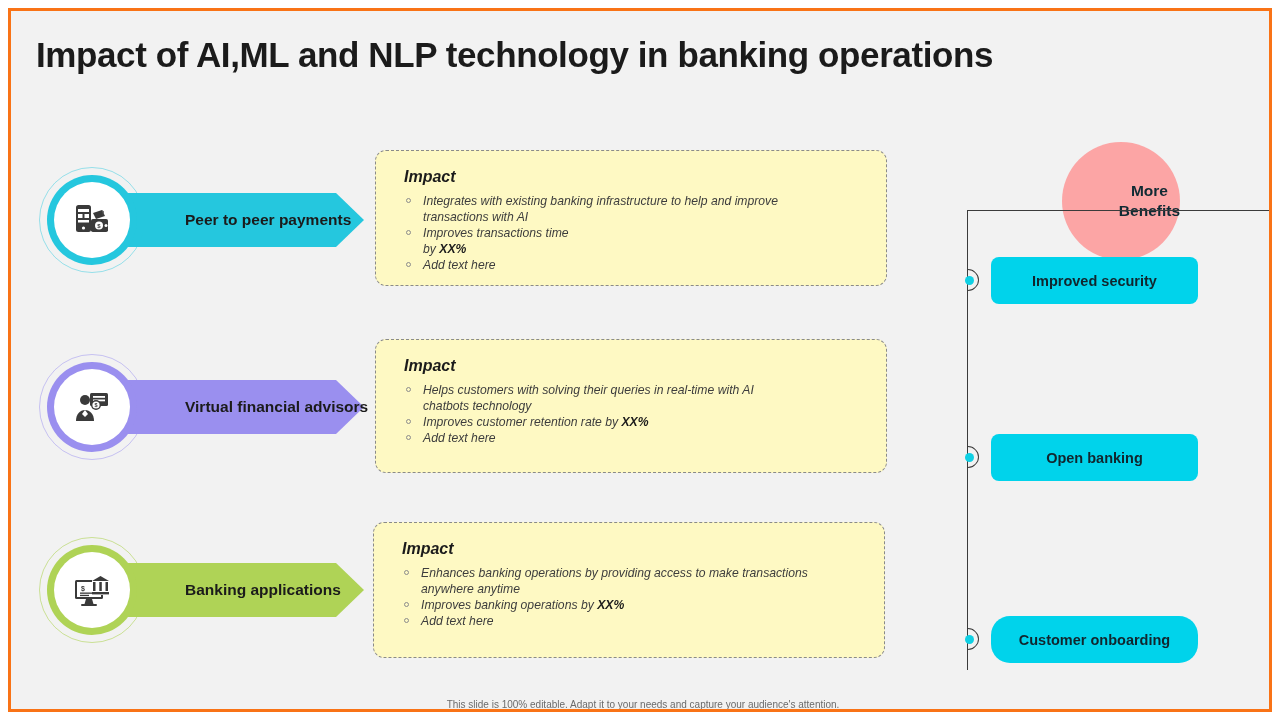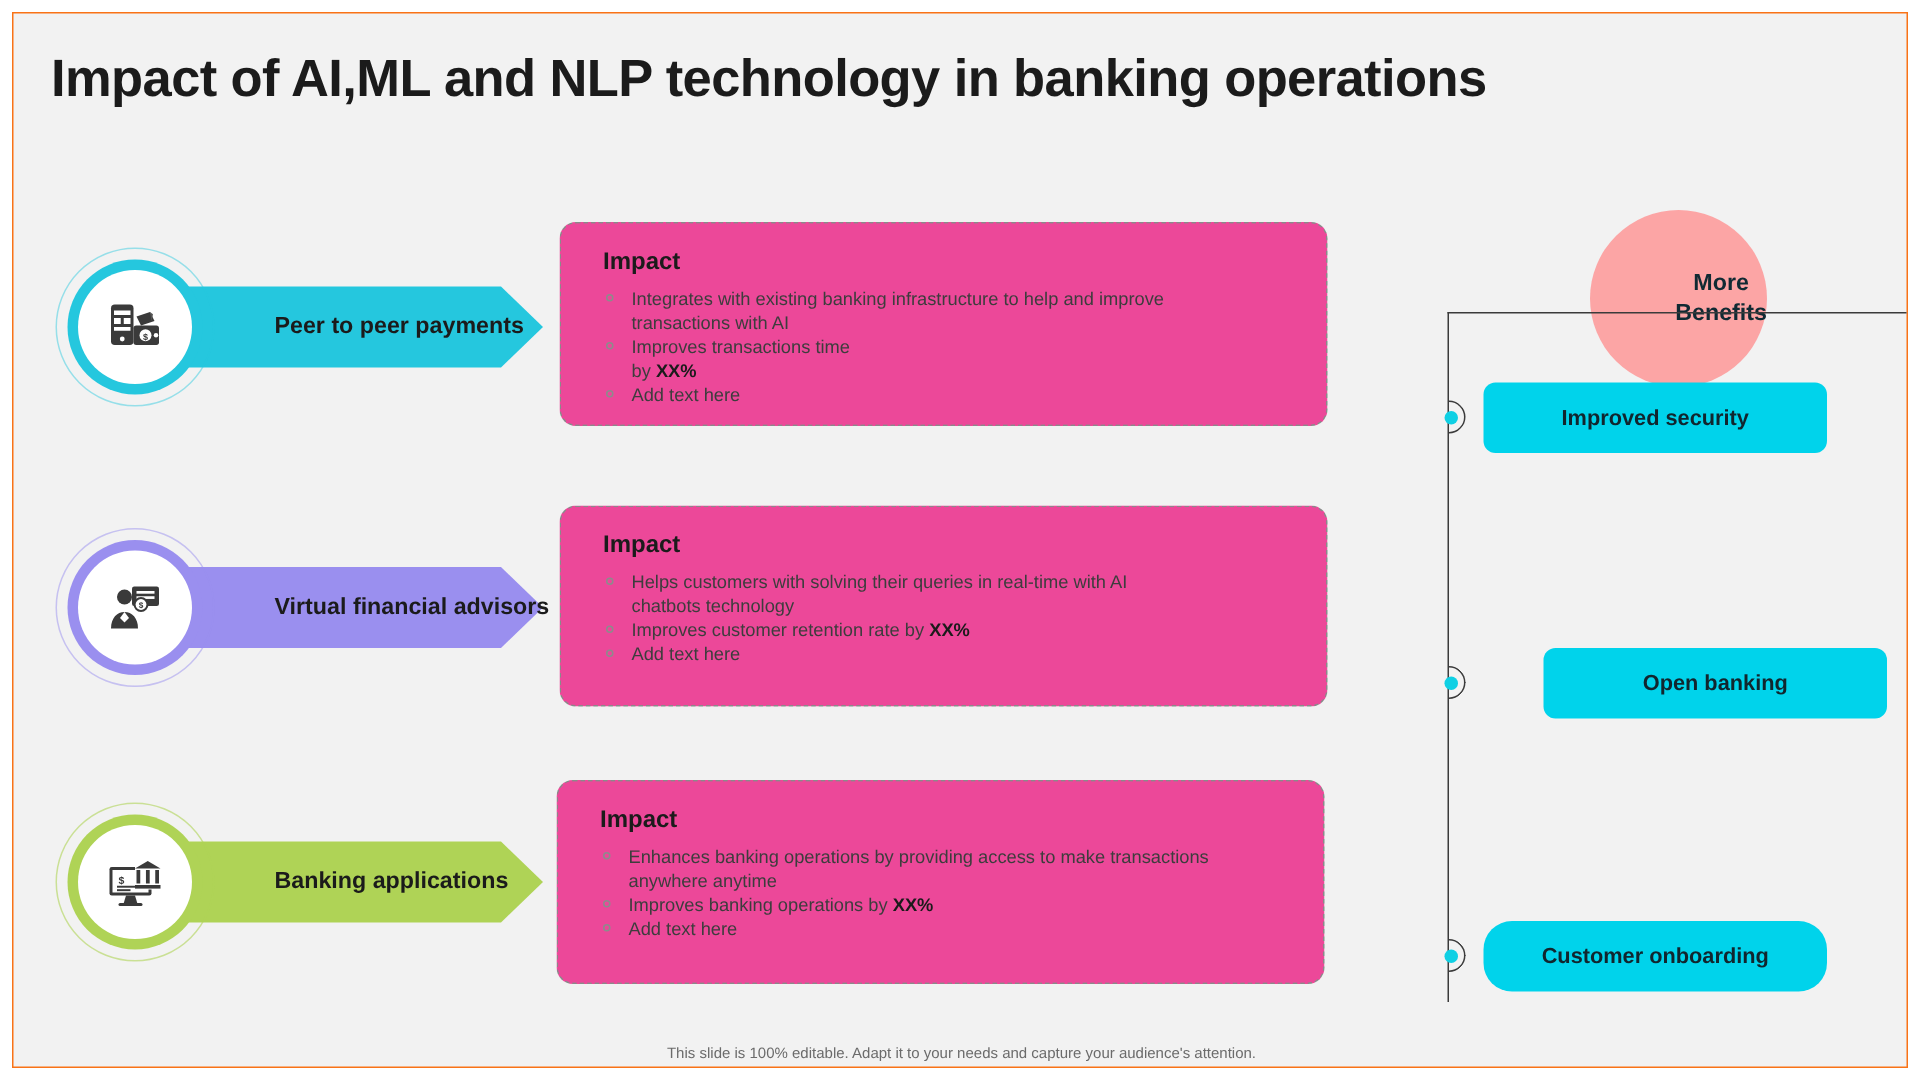--- a/index.html
+++ b/index.html
@@ -7,21 +7,21 @@
   body{
     width:1280px;height:720px;
     background:#ffffff;
     font-family:"Liberation Sans","DejaVu Sans",sans-serif;
     overflow:hidden;
   }
   #slide{
     position:absolute;left:8px;top:8px;
     width:1264px;height:704px;
     background:#f2f2f2;
-    border:1px solid #f97316;
+    border:3px solid #f97316;
     box-sizing:border-box;
     overflow:hidden;
   }
   
   #title{
     position:absolute;left:25px;top:24px;
     width:1120px;
     font-size:35px;font-weight:bold;
     letter-spacing:-0.4px;
     color:#1b1b1b;
@@ -74,22 +74,23 @@
     background:#ffffff;
     display:flex;align-items:center;justify-content:center;
     box-sizing:border-box;
   }
   .ring-inner svg{display:block;}
   
   .card{
     position:absolute;
     border:1.4px dashed #8a8a8a;
     border-radius:11px;
-    background:#ec4899;
-    box-sizing:border-box;
+    background:#fef9c3;
+    box-sizing:border-box;
+    font-style:italic;
   }
   .card-title{
     position:absolute;left:28px;top:17px;
     font-size:16px;font-weight:bold;color:#1b1b1b;
   }
   .bullets{
     position:absolute;left:23px;top:42px;right:14px;
     margin:0;padding:0;list-style:none;
   }
   .bullets li{
@@ -137,21 +138,21 @@
     transform:rotate(45deg);
     box-sizing:border-box;
   }
   .connector .dot{
     position:absolute;left:8px;top:7px;
     width:9px;height:9px;border-radius:50%;
     background:#0fd0e4;
   }
   .pill{
     position:absolute;left:23px;
-    width:229px;height:47px;
+    width:207px;height:47px;
     background:#00d3eb;
     border-radius:8px;
     display:flex;align-items:center;justify-content:center;
     font-size:14.5px;font-weight:bold;
     color:#11262e;
   }
   
   #footer{
     position:absolute;left:0;top:688px;
     width:1264px;text-align:center;
@@ -280,21 +281,21 @@
     <div class="connector" style="top:58px;">
       <div class="half"></div>
       <div class="dot"></div>
     </div>
     <div class="pill" style="top:46px;">Improved security</div>
 
     <div class="connector" style="top:235px;">
       <div class="half"></div>
       <div class="dot"></div>
     </div>
-    <div class="pill" style="top:223px;margin-left:40px;">Open banking</div>
+    <div class="pill" style="top:223px;">Open banking</div>
 
     <div class="connector" style="top:417px;">
       <div class="half"></div>
       <div class="dot"></div>
     </div>
     <div class="pill" style="top:405px;border-radius:19px;">Customer onboarding</div>
 
   </div>
 
   <div id="footer">This slide is 100% editable. Adapt it to your needs and capture your audience's attention.</div>

